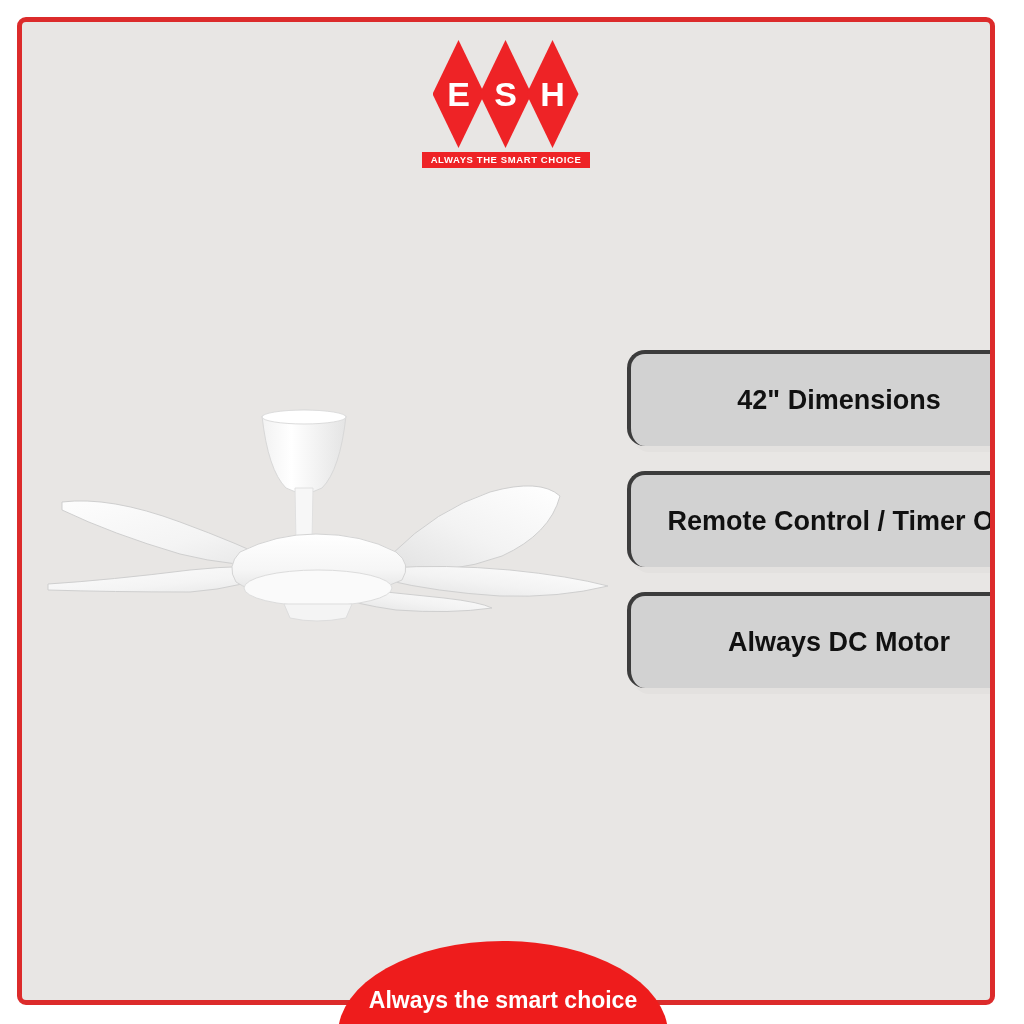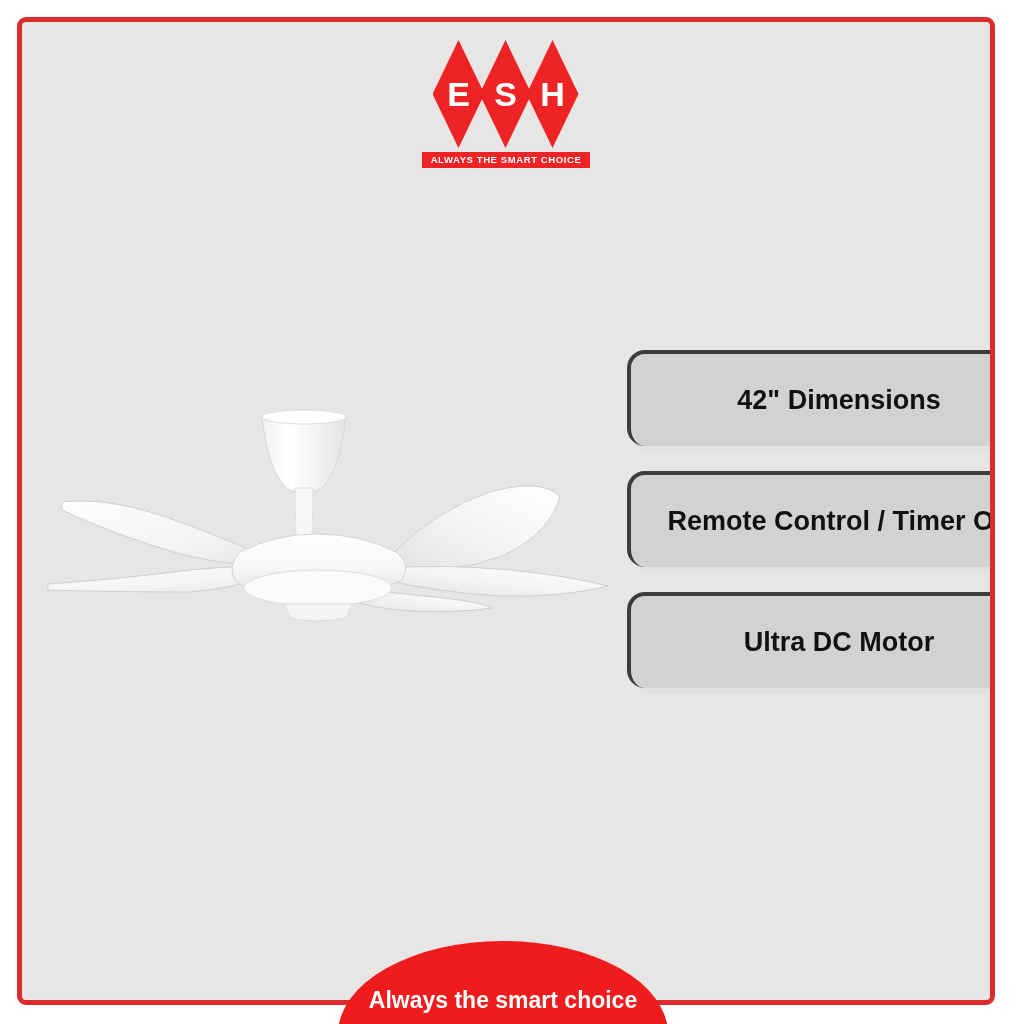--- a/index.html
+++ b/index.html
@@ -245,21 +245,21 @@
           <span class="pill-label">42" Dimensions</span>
         </div>
       </div>
       <div class="pill wide">
         <div class="pill-body">
           <span class="pill-label">Remote Control / Timer On</span>
         </div>
       </div>
       <div class="pill">
         <div class="pill-body">
-          <span class="pill-label">Ultra DC Motor</span>
+          <span class="pill-label">Always DC Motor</span>
         </div>
       </div>
     </div>
 
   </div>
 
   <div class="dome">
     <div class="dome-text">Always the smart choice</div>
   </div>
 </div>

